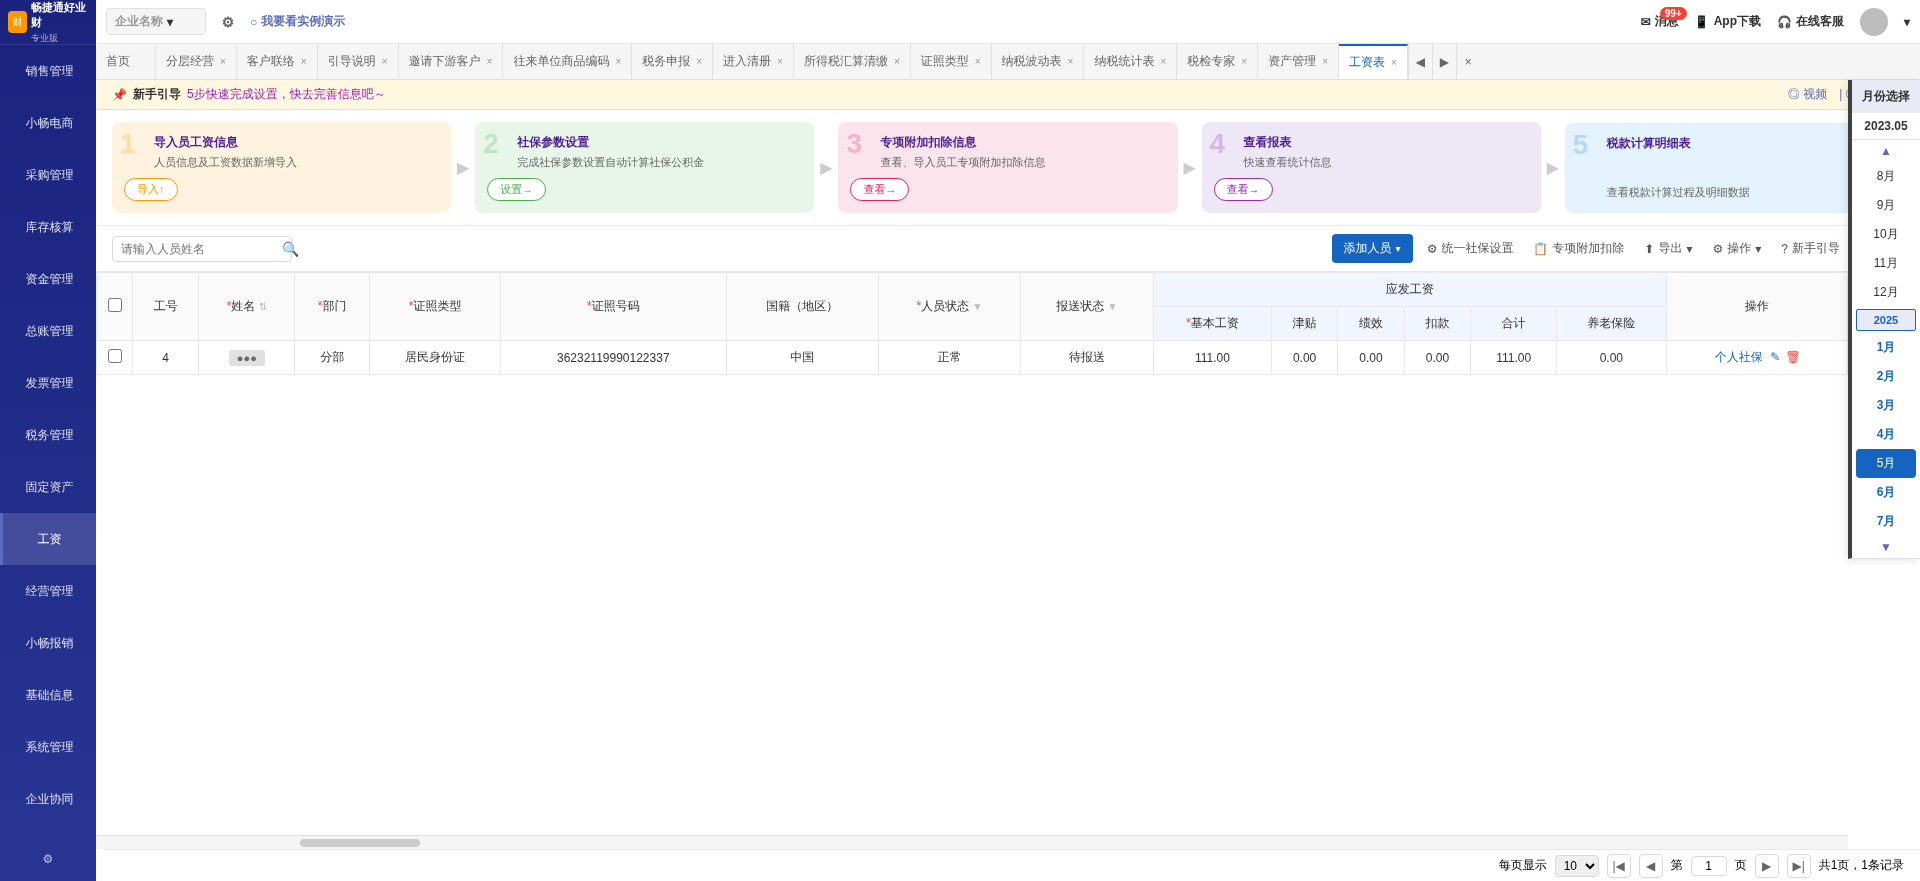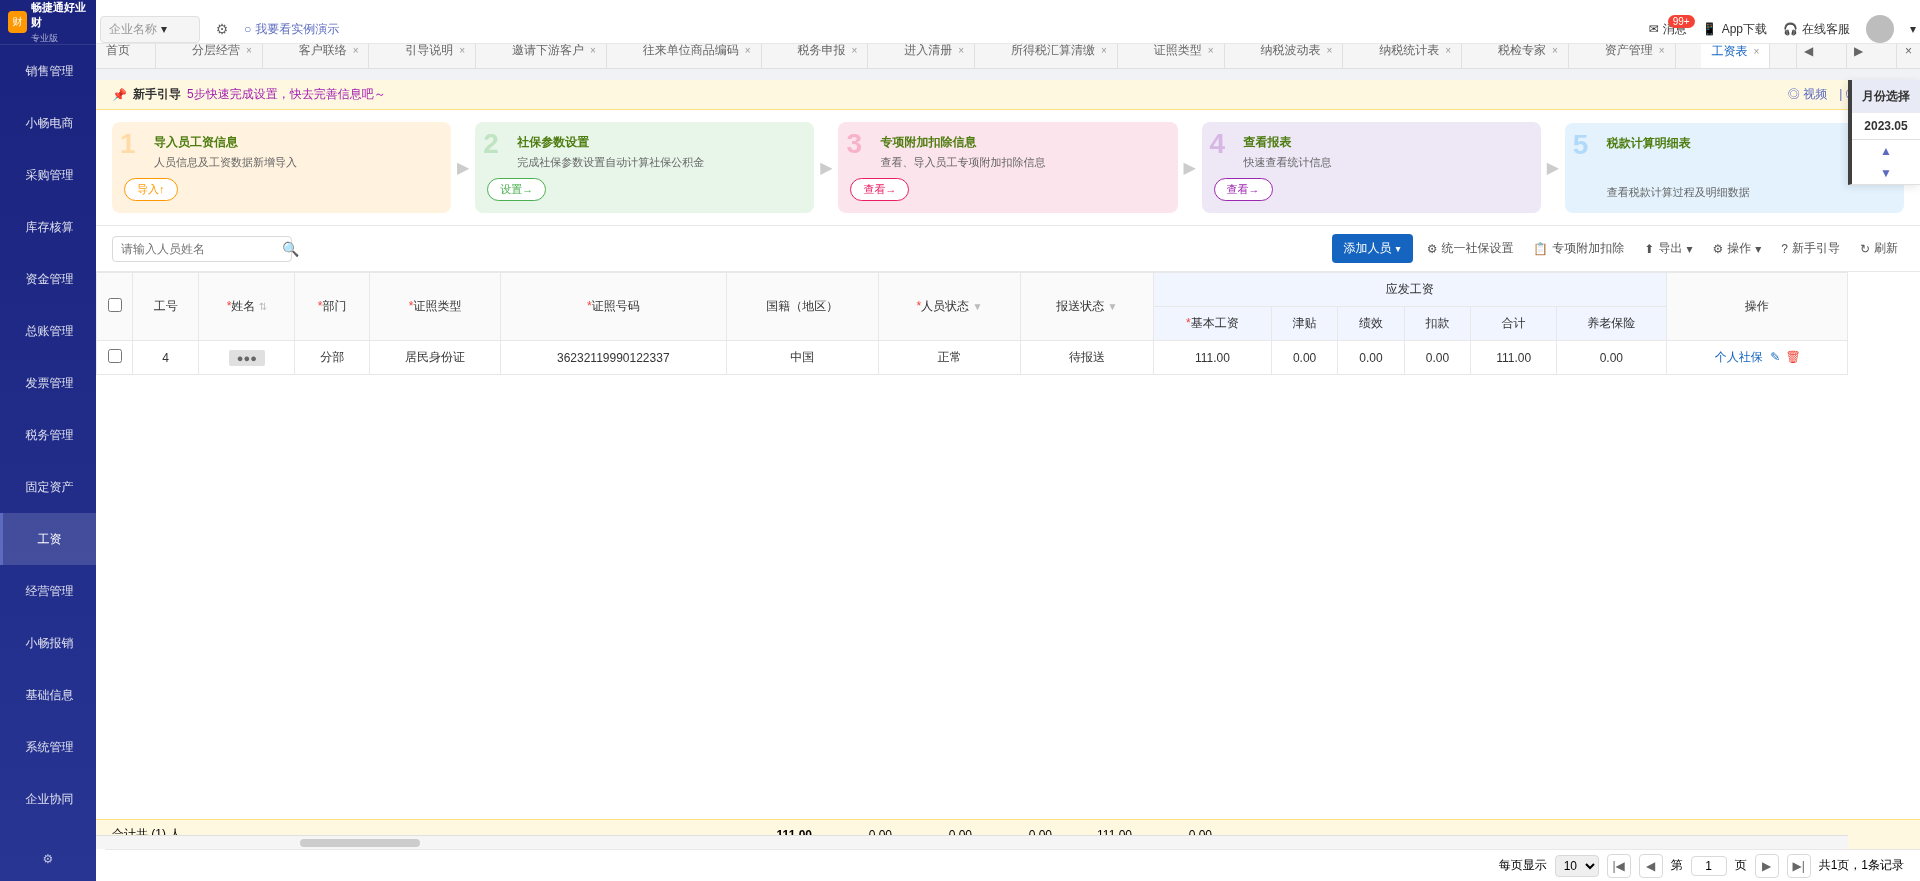--- a/index.html
+++ b/index.html
@@ -27,43 +27,43 @@
     .sidebar-item.active { background: rgba(255,255,255,0.15); border-left-color: #5c6bc0; color: white; }
     .sidebar-bottom {
       padding: 10px; display: flex; align-items: center; justify-content: center;
       color: rgba(255,255,255,0.7); cursor: pointer; height: 44px;
     }
 
     
     .topbar {
       position: fixed; left: 96px; top: 0; right: 0; height: 44px;
       background: white; border-bottom: 1px solid #e8e8e8;
-      display: flex; align-items: flex-end; z-index: 99; padding: 0 4px;
+      display: flex; align-items: center; z-index: 99; padding: 0 10px; font-weight: bold;
     }
     .topbar-left { display: flex; align-items: center; gap: 8px; }
     .topbar-dropdown {
       display: flex; align-items: center; gap: 4px; background: #f5f5f5;
       border: 1px solid #e0e0e0; border-radius: 4px; padding: 4px 8px; cursor: pointer;
       font-size: 12px; color: #333; min-width: 100px;
     }
     .topbar-gear { width: 28px; height: 28px; display: flex; align-items: center; justify-content: center; cursor: pointer; color: #666; font-size: 14px; }
     .topbar-demo { display: flex; align-items: center; gap: 4px; color: #5c6bc0; cursor: pointer; font-size: 12px; }
     .topbar-right { margin-left: auto; display: flex; align-items: center; gap: 16px; }
     .topbar-msg { display: flex; align-items: center; gap: 4px; cursor: pointer; position: relative; font-size: 12px; color: #333; }
     .badge { background: #f44336; color: white; border-radius: 8px; padding: 1px 5px; font-size: 10px; position: absolute; top: -6px; right: -8px; }
     .topbar-app { display: flex; align-items: center; gap: 4px; cursor: pointer; font-size: 12px; color: #333; }
     .topbar-online { display: flex; align-items: center; gap: 4px; cursor: pointer; font-size: 12px; color: #333; }
     .topbar-avatar { width: 28px; height: 28px; border-radius: 50%; background: #bdbdbd; cursor: pointer; }
     .topbar-username { font-size: 12px; cursor: pointer; color: #333; }
 
     
     .tabbar {
-      position: fixed; left: 96px; top: 33px; right: 0; height: 36px;
+      position: fixed; left: 96px; top: 44px; right: 0; height: 36px;
       background: #f5f5f5; border-bottom: 1px solid #e0e0e0;
-      display: flex; align-items: center; overflow-x: hidden; z-index: 98; justify-content: space-between;
+      display: flex; align-items: center; overflow-x: hidden; z-index: 98;
     }
     .tab-item {
       height: 36px; display: flex; align-items: center; padding: 0 10px;
       font-size: 12px; color: #666; cursor: pointer; white-space: nowrap;
       border-right: 1px solid #e0e0e0; gap: 4px; min-width: 60px;
       background: #f5f5f5;
     }
     .tab-item.active { background: white; color: #1565c0; border-top: 2px solid #1565c0; }
     .tab-close { font-size: 10px; color: #999; cursor: pointer; margin-left: 2px; }
     .tab-nav-btn { width: 24px; height: 36px; display: flex; align-items: center; justify-content: center; cursor: pointer; background: #f5f5f5; color: #666; border-left: 1px solid #e0e0e0; }
@@ -102,21 +102,21 @@
     .step-card-5 { background: #e3f2fd; }
     .step-num {
       position: absolute; top: 8px; left: 8px;
       font-size: 28px; font-weight: bold; opacity: 0.25; line-height: 1;
     }
     .step-1 .step-num { color: #ff9800; }
     .step-2 .step-num { color: #4caf50; }
     .step-3 .step-num { color: #e91e63; }
     .step-4 .step-num { color: #9c27b0; }
     .step-5 .step-num { color: #2196f3; }
-    .step-title { font-size: 12px; font-weight: bold; color: #4d7c0f; margin-left: 30px; margin-bottom: 4px; }
+    .step-title { font-size: 12px; font-weight: bold; color: #4c1d95; margin-left: 30px; margin-bottom: 4px; }
     .step-desc { font-size: 11px; color: #666; margin-left: 30px; line-height: 1.4; }
     .step-btn {
       margin-top: 8px; display: inline-block; border-radius: 12px; padding: 3px 12px;
       font-size: 11px; cursor: pointer; text-align: center;
     }
     .step-btn-orange { background: white; color: #ff9800; border: 1px solid #ff9800; }
     .step-btn-green { background: white; color: #4caf50; border: 1px solid #4caf50; }
     .step-btn-pink { background: white; color: #e91e63; border: 1px solid #e91e63; }
     .step-btn-purple { background: white; color: #9c27b0; border: 1px solid #9c27b0; }
     .step-btn-blue { background: white; color: #999; border: 1px solid #ccc; }
@@ -502,35 +502,20 @@
           <td>
             <span class="action-link">个人社保</span>
             <span class="action-link">✎</span>
             <span class="action-del">🗑</span>
           </td>
         </tr>
       </tbody>
     </table>
   </div>
 
-  <div class="footer-sum">
-    <span style="min-width:120px;">合计共 (1) 人</span>
-    <span style="min-width:80px;text-align:center;">--</span>
-    <span style="min-width:80px;text-align:center;">--</span>
-    <span style="min-width:80px;text-align:center;">--</span>
-    <span style="min-width:80px;text-align:center;">--</span>
-    <span style="min-width:80px;text-align:center;">--</span>
-    <span style="min-width:80px;text-align:center;">--</span>
-    <span style="min-width:100px;text-align:right;font-weight:bold;">111.00</span>
-    <span style="min-width:80px;text-align:right;">0.00</span>
-    <span style="min-width:80px;text-align:right;">0.00</span>
-    <span style="min-width:80px;text-align:right;">0.00</span>
-    <span style="min-width:80px;text-align:right;">111.00</span>
-    <span style="min-width:80px;text-align:right;">0.00</span>
-  </div>
 
   <div class="scroll-bar-area">
     <div class="scroll-bar-thumb"></div>
   </div>
 
   <div class="footer-pagination">
     <span>每页显示</span>
     <select class="page-select">
       <option>10</option>
       <option>20</option>
@@ -544,14 +529,29 @@
     <div class="page-btn">▶</div>
     <div class="page-btn">▶|</div>
     <span>共1页，1条记录</span>
   </div>
 </div>
 
 <div class="month-panel">
   <div class="month-panel-title">月份选择</div>
   <div class="month-year">2023.05</div>
   <div class="month-nav">▲</div>
+  <div class="month-list">
+    <div class="month-item">8月</div>
+    <div class="month-item">9月</div>
+    <div class="month-item">10月</div>
+    <div class="month-item">11月</div>
+    <div class="month-item">12月</div>
+    <div style="background:#e8eaf6;padding:4px 6px;text-align:center;font-size:11px;font-weight:bold;color:#1565c0;border:1px solid #1565c0;border-radius:2px;margin:2px 4px;">2025</div>
+    <div class="month-item current-year">1月</div>
+    <div class="month-item current-year">2月</div>
+    <div class="month-item current-year">3月</div>
+    <div class="month-item current-year">4月</div>
+    <div class="month-item active">5月</div>
+    <div class="month-item current-year">6月</div>
+    <div class="month-item current-year">7月</div>
+  </div>
   <div class="month-nav">▼</div>
 </div>
 
 </body></html>

